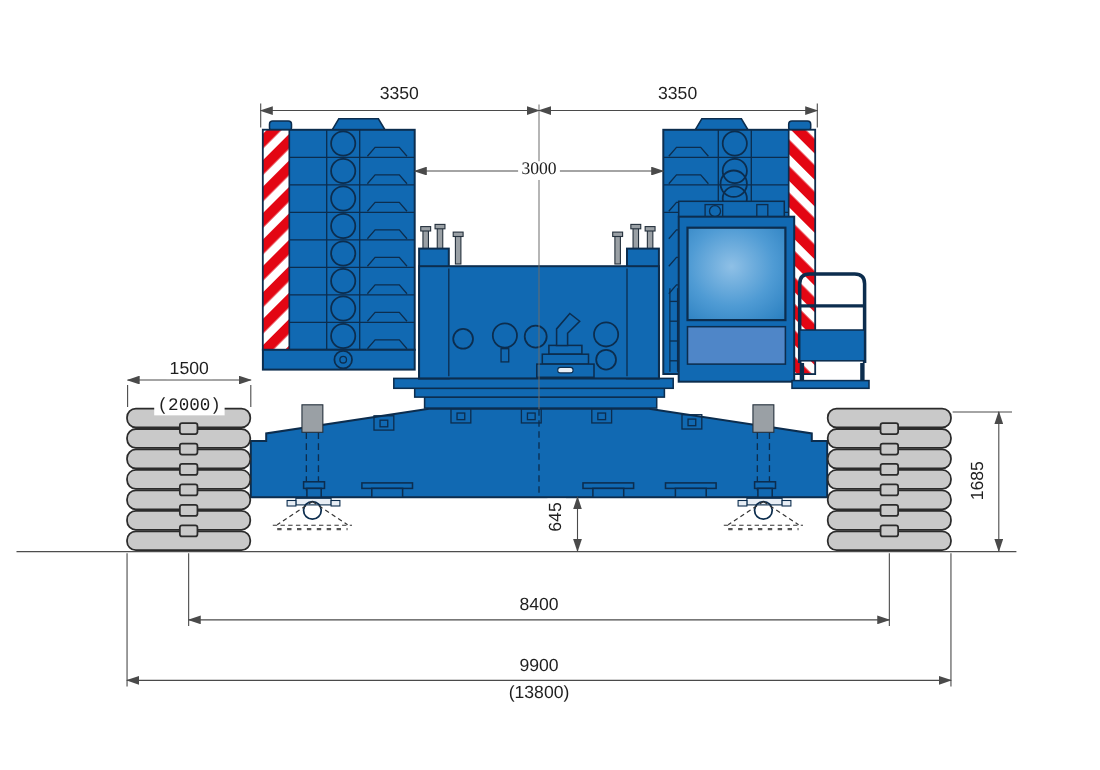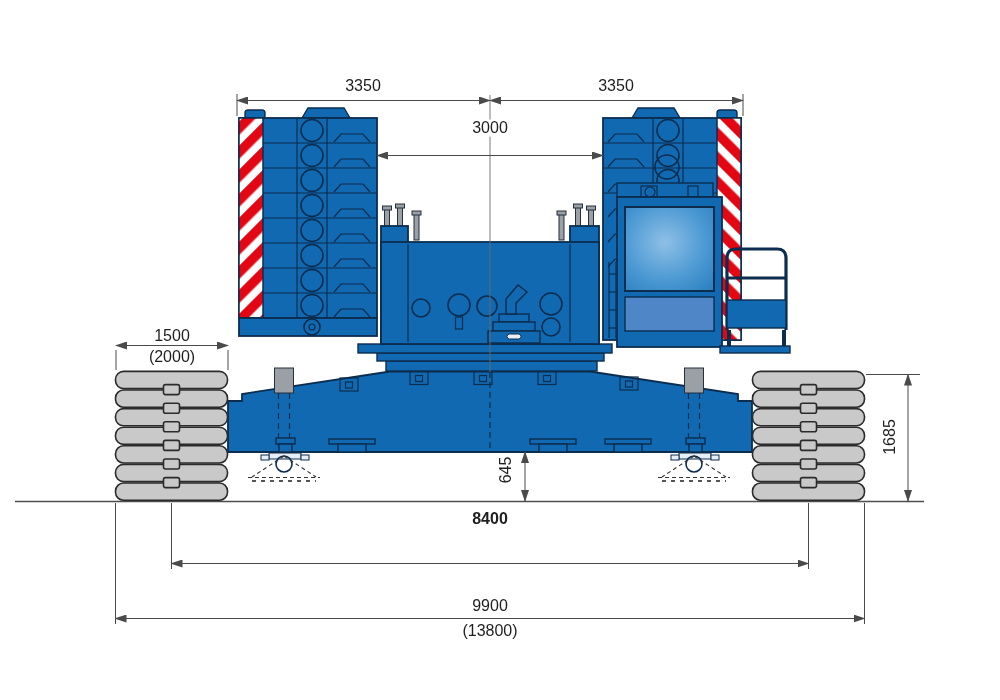--- a/index.html
+++ b/index.html
@@ -327,22 +327,22 @@
     <line x1="171.5" y1="563.5" x2="808.5" y2="563.5" class="dim" marker-start="url(#arr)" marker-end="url(#arr)"></line>
 
     <line x1="115.5" y1="503" x2="115.5" y2="624" class="dim"></line>
     <line x1="864.5" y1="503" x2="864.5" y2="624" class="dim"></line>
     <line x1="115.5" y1="618.5" x2="864.5" y2="618.5" class="dim" marker-start="url(#arr)" marker-end="url(#arr)"></line>
   </g>
 </svg>
 
 <div class="dim-label" style="left:363px; top:86px;">3350</div>
 <div class="dim-label" style="left:616px; top:86px;">3350</div>
-<div class="dim-label" style="left:490px; top:128px;">3000</div>
+<div class="dim-label" style="left:490px; top:155px;font-family:Liberation Serif, serif;">3000</div>
 <div class="dim-label" style="left:172px; top:336px;">1500</div>
-<div class="dim-label" style="left:172px; top:357px;">(2000)</div>
+<div class="dim-label" style="left:172px; top:369px;font-family:Liberation Mono, monospace;">(2000)</div>
 <div class="dim-label rot" style="left:890px; top:437px;">1685</div>
 <div class="dim-label rot" style="left:506px; top:470px;">645</div>
-<div class="dim-label" style="left:490px; top:519px;font-weight:bold;">8400</div>
+<div class="dim-label" style="left:490px; top:551px;">8400</div>
 <div class="dim-label" style="left:490px; top:606px;text-align:right;">9900</div>
 <div class="dim-label" style="left:490px; top:631px;">(13800)</div>
 
 </div>
 
 </body></html>

